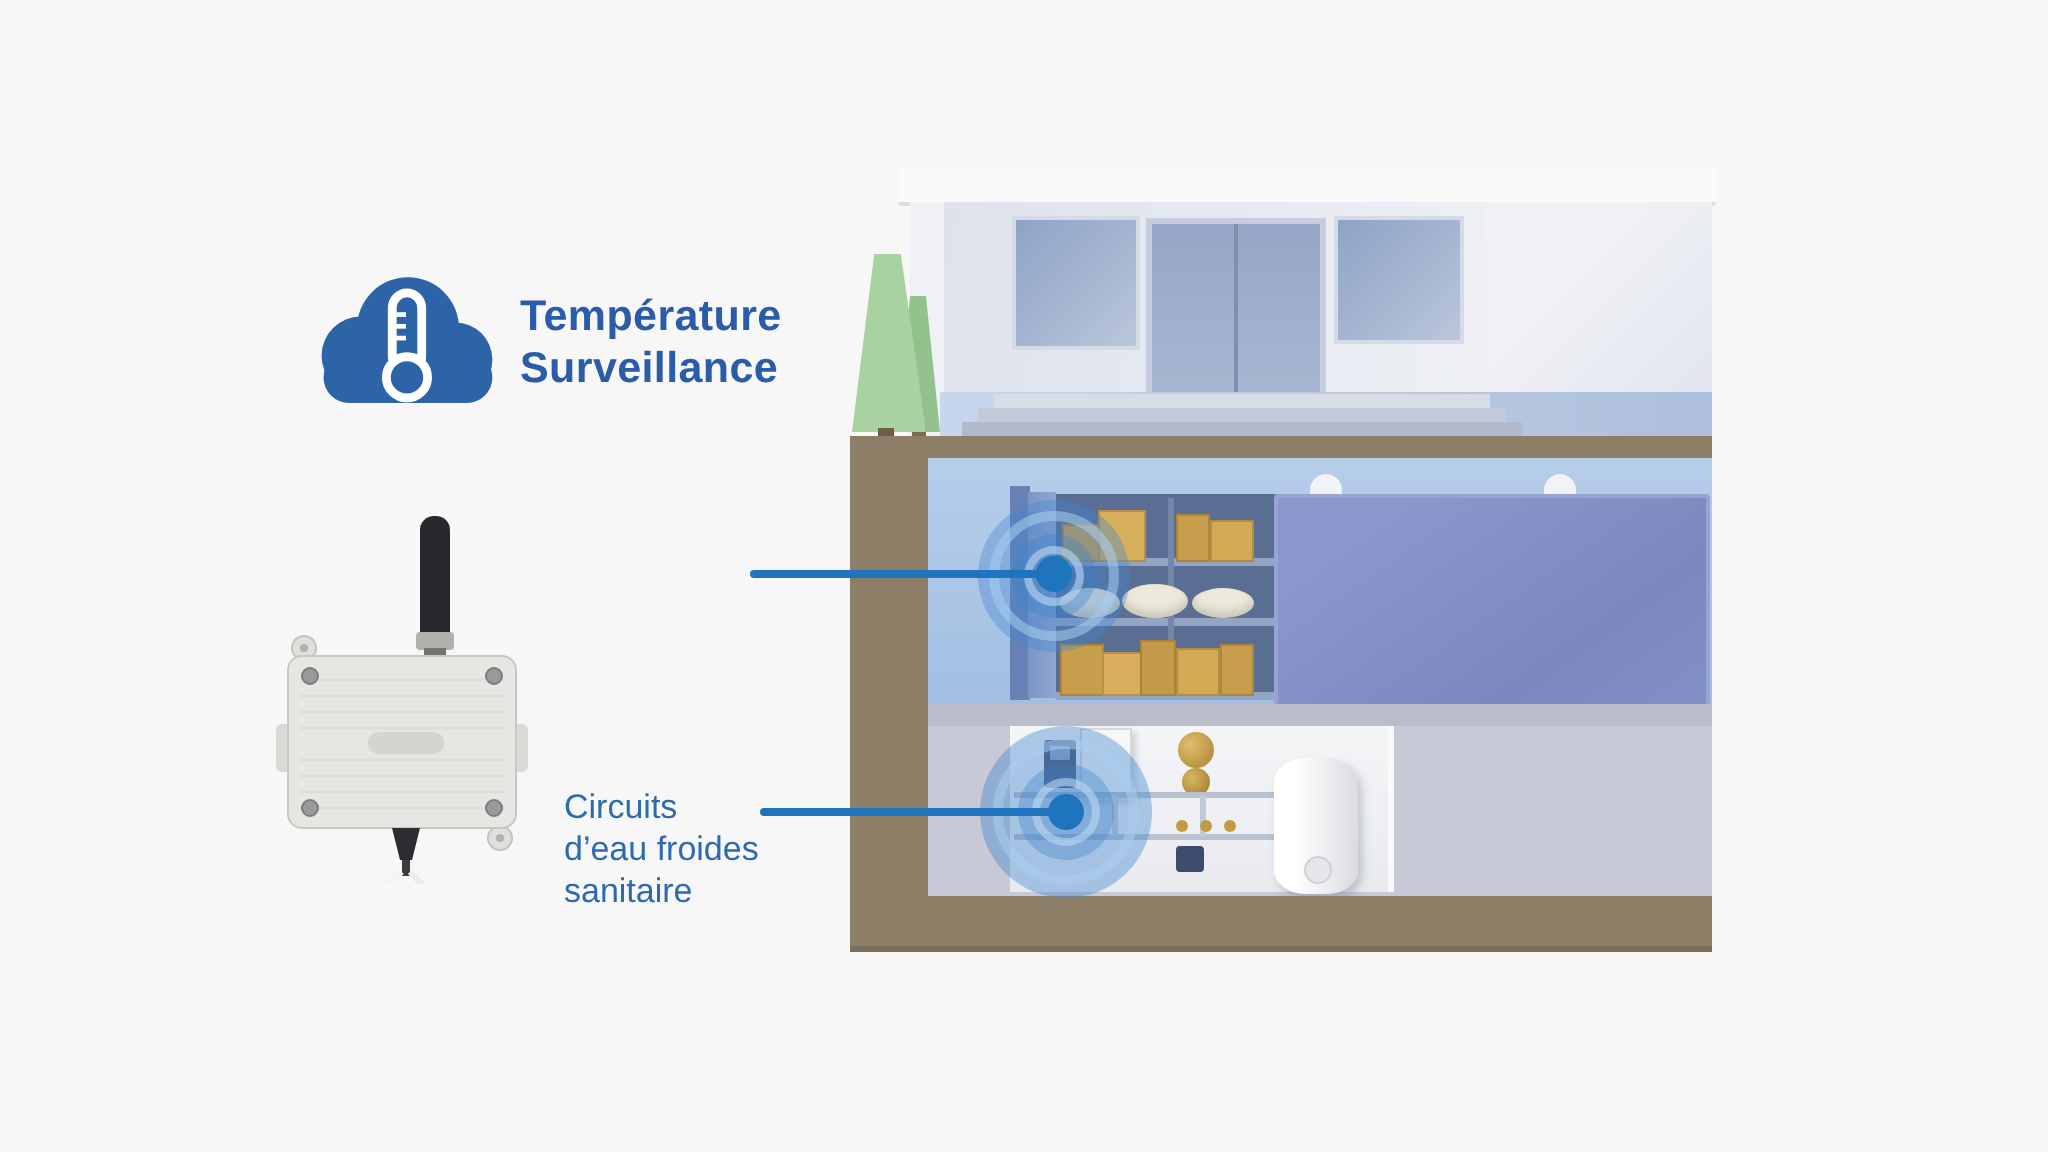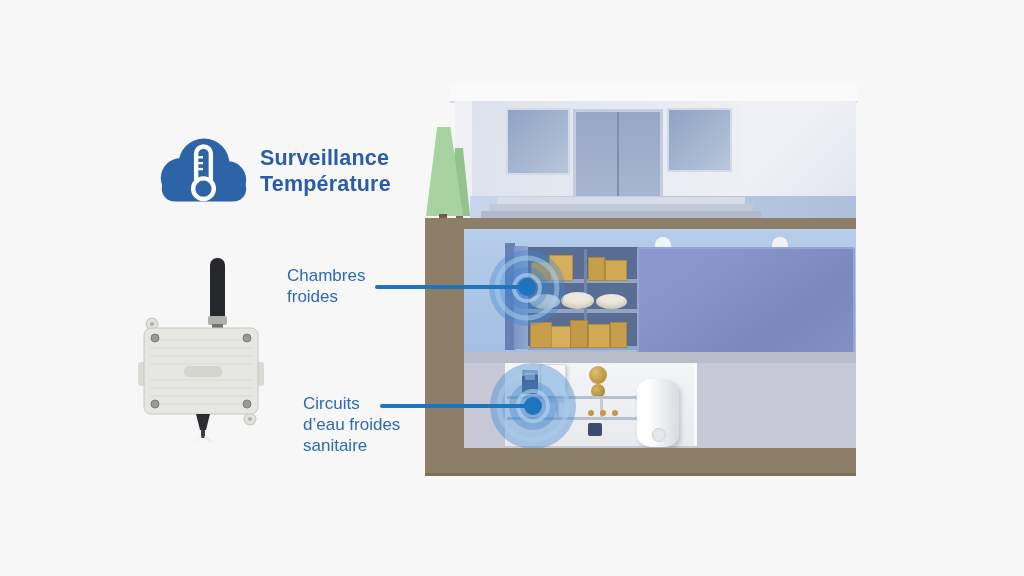--- a/index.html
+++ b/index.html
@@ -11,21 +11,21 @@
   .cloud-icon{left:149px;top:126px;width:108px;height:92px;}
   .heading{left:260px;top:145px;color:#2b5ca7;font-size:21.5px;font-weight:bold;
            line-height:26px;letter-spacing:.2px;}
 
   
   .device{left:138px;top:256px;width:130px;height:186px;}
 
   
   .callout{color:#2d6ab0;font-size:17px;font-weight:500;line-height:21px;}
   .callout-1{left:287px;top:265px;}
-  .callout-2{left:303px;top:393px;}
+  .callout-2{left:282px;top:393px;}
   .pointer{height:4px;background:#1e74bd;border-radius:2px;z-index:7;}
   .pointer-1{left:375px;top:285px;width:152px;}
   .pointer-2{left:380px;top:404px;width:153px;}
   .pointer-dot{width:18px;height:18px;border-radius:50%;background:#1e74bd;z-index:7;}
   .dot-1{left:518px;top:278px;}
   .dot-2{left:524px;top:397px;}
 
   
   .roof{left:449px;top:84px;width:409px;height:17px;background:#fafafb;
         border-bottom:2px solid #dcdee4;border-radius:2px;}
@@ -129,22 +129,22 @@
       <rect x="13" y="50" width="86" height="26" rx="13"></rect>
     </g>
     <rect x="48" y="20" width="15" height="40" rx="7.5" fill="#2d63a7" stroke="#ffffff" stroke-width="4.5"></rect>
     <circle cx="55.5" cy="63" r="10.5" fill="#2d63a7" stroke="#ffffff" stroke-width="4.5"></circle>
     <line x1="50" y1="31" x2="55" y2="31" stroke="#ffffff" stroke-width="2.4"></line>
     <line x1="50" y1="37" x2="55" y2="37" stroke="#ffffff" stroke-width="2.4"></line>
     <line x1="50" y1="43" x2="55" y2="43" stroke="#ffffff" stroke-width="2.4"></line>
   </svg>
 
   <div class="abs heading">
+    <div>Température</div>
     <div>Surveillance</div>
-    <div>Température</div>
   </div>
 
   <svg class="abs device" viewBox="0 0 130 186">
 
     <rect x="72" y="2" width="15" height="68" rx="7" fill="#26282b"></rect>
     <rect x="70" y="60" width="19" height="9" rx="2" fill="#aeb1ac"></rect>
     <rect x="74" y="68" width="11" height="6" fill="#707370"></rect>
 
     <circle cx="14" cy="68" r="6" fill="#e0e1dd" stroke="#c2c4bf"></circle>
     <circle cx="14" cy="68" r="2" fill="#b0b2ad"></circle>
@@ -259,24 +259,20 @@
     <circle cx="40" cy="40" r="21" fill="#3c82c9" opacity="0.35"></circle>
     <circle cx="40" cy="40" r="13" fill="none" stroke="#bcd9f2" stroke-width="4" opacity="0.6"></circle>
   </svg>
   <svg class="abs radar radar-2" viewBox="0 0 90 90">
     <circle cx="45" cy="45" r="43" fill="#4487cf" opacity="0.42"></circle>
     <circle cx="45" cy="45" r="34" fill="none" stroke="#a8cdee" stroke-width="5" opacity="0.55"></circle>
     <circle cx="45" cy="45" r="24" fill="#3c82c9" opacity="0.35"></circle>
     <circle cx="45" cy="45" r="15" fill="none" stroke="#bcd9f2" stroke-width="4" opacity="0.6"></circle>
   </svg>
 
-  <div class="abs callout callout-1">
-    <div>Chambres</div>
-    <div>froides</div>
-  </div>
   <div class="abs pointer pointer-1"></div>
   <div class="abs pointer-dot dot-1"></div>
 
   <div class="abs callout callout-2">
     <div>Circuits</div>
     <div>d’eau froides</div>
     <div>sanitaire</div>
   </div>
   <div class="abs pointer pointer-2"></div>
   <div class="abs pointer-dot dot-2"></div>

